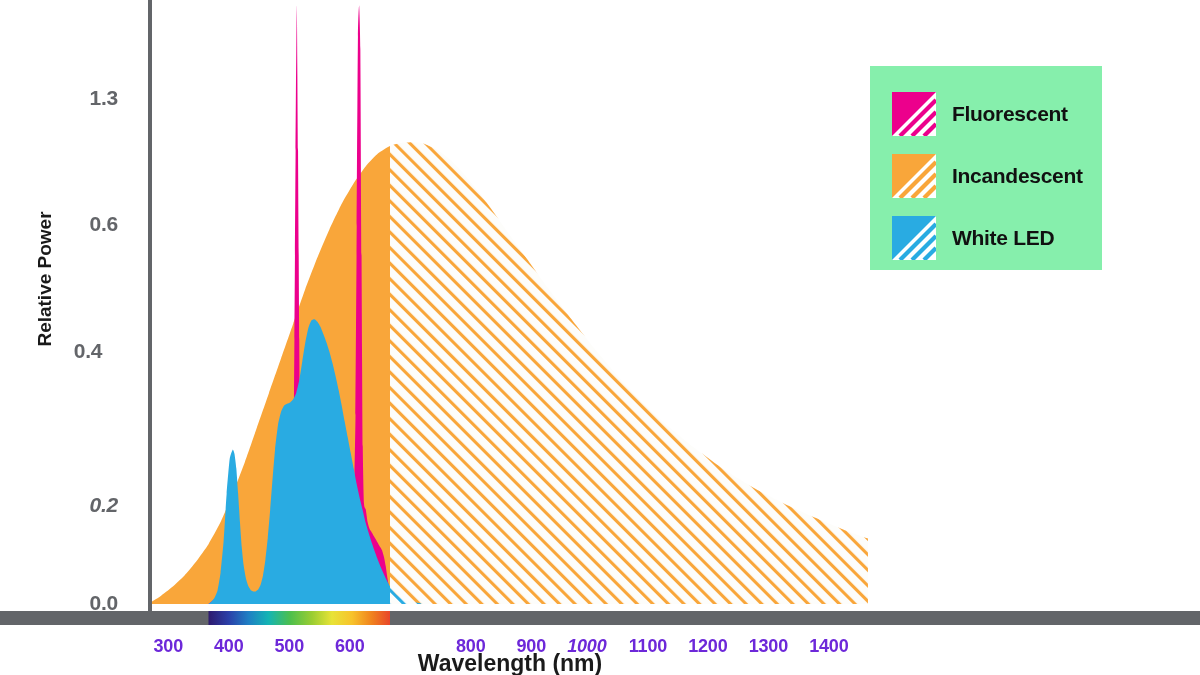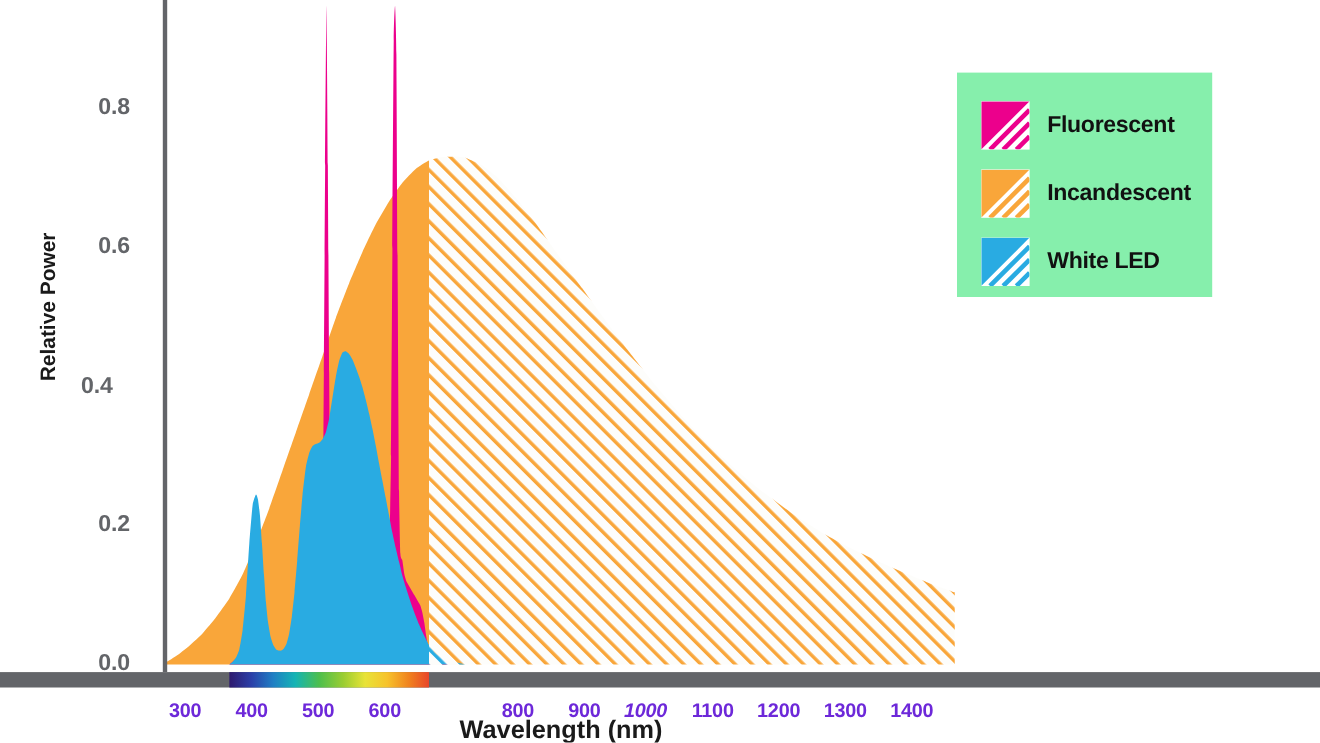--- a/index.html
+++ b/index.html
@@ -153,24 +153,24 @@
       </g>
     </g>
 
     <rect id="yaxis-spine" x="148" y="0" width="4" height="611" fill="#636569"></rect>
 
     <rect id="xaxis-bar" x="0" y="611" width="1200" height="14" fill="#636569"></rect>
 
     <rect id="spectrum-strip" x="208.5" y="611" width="181.5" height="14" fill="url(#visible-spectrum)"></rect>
   </svg>
 
-  <div class="ytick" style="left:58px;top:86px;">0.8</div>
+  <div class="ytick" style="left:58px;top:86px;">1.3</div>
   <div class="ytick" style="left:58px;top:212px;">0.6</div>
   <div class="ytick" style="left:58px;top:339px;text-align:center;">0.4</div>
-  <div class="ytick" style="left:58px;top:465px;">0.2</div>
+  <div class="ytick" style="left:58px;top:493px;font-style:italic;">0.2</div>
   <div class="ytick" style="left:58px;top:591px;">0.0</div>
 
   <div id="xticks">
       <div class="xtick" style="left: 113px;">300</div>
       <div class="xtick" style="left: 173.5px;">400</div>
       <div class="xtick" style="left: 234px;">500</div>
       <div class="xtick" style="left: 294.5px;">600</div>
       <div class="xtick" style="left: 355px; margin-top: 42px;">700</div>
       <div class="xtick" style="left: 415.5px;">800</div>
       <div class="xtick" style="left: 476px;">900</div>

